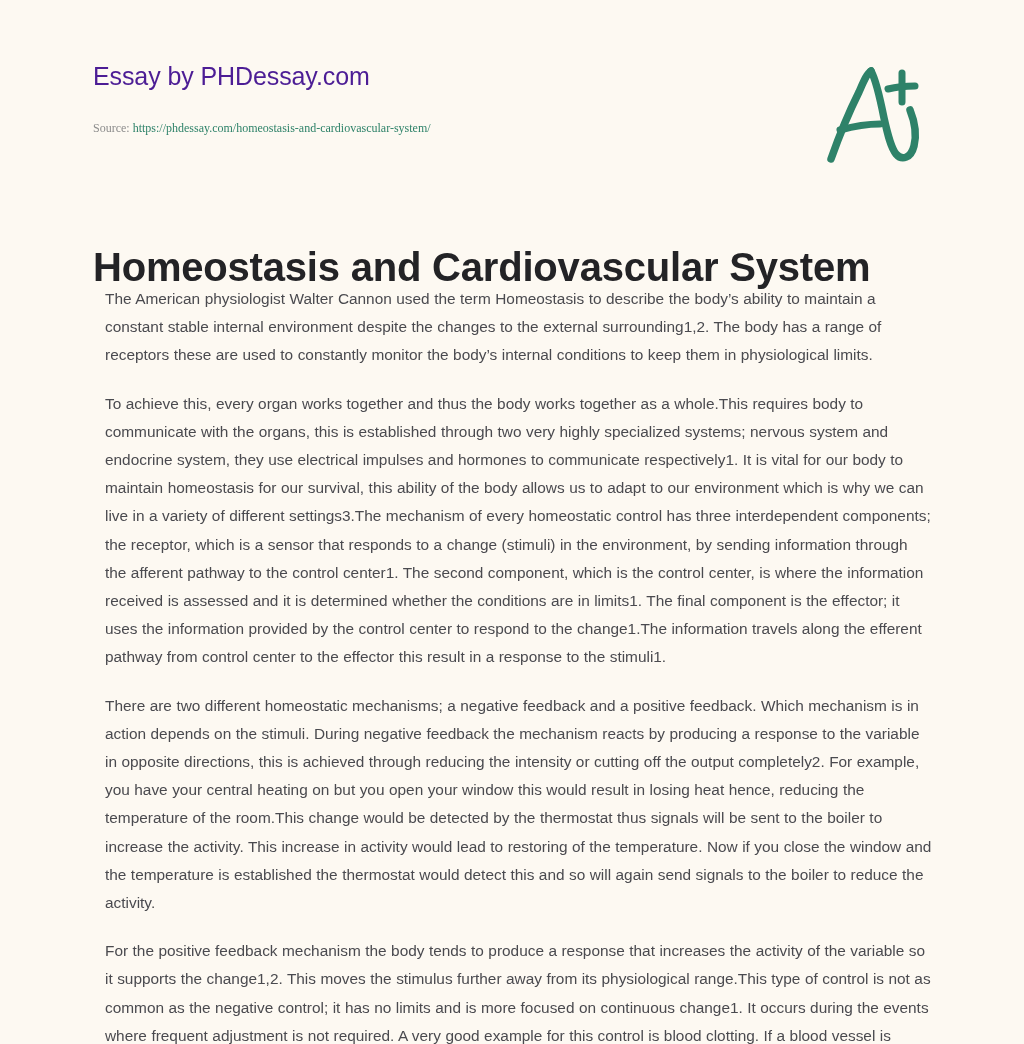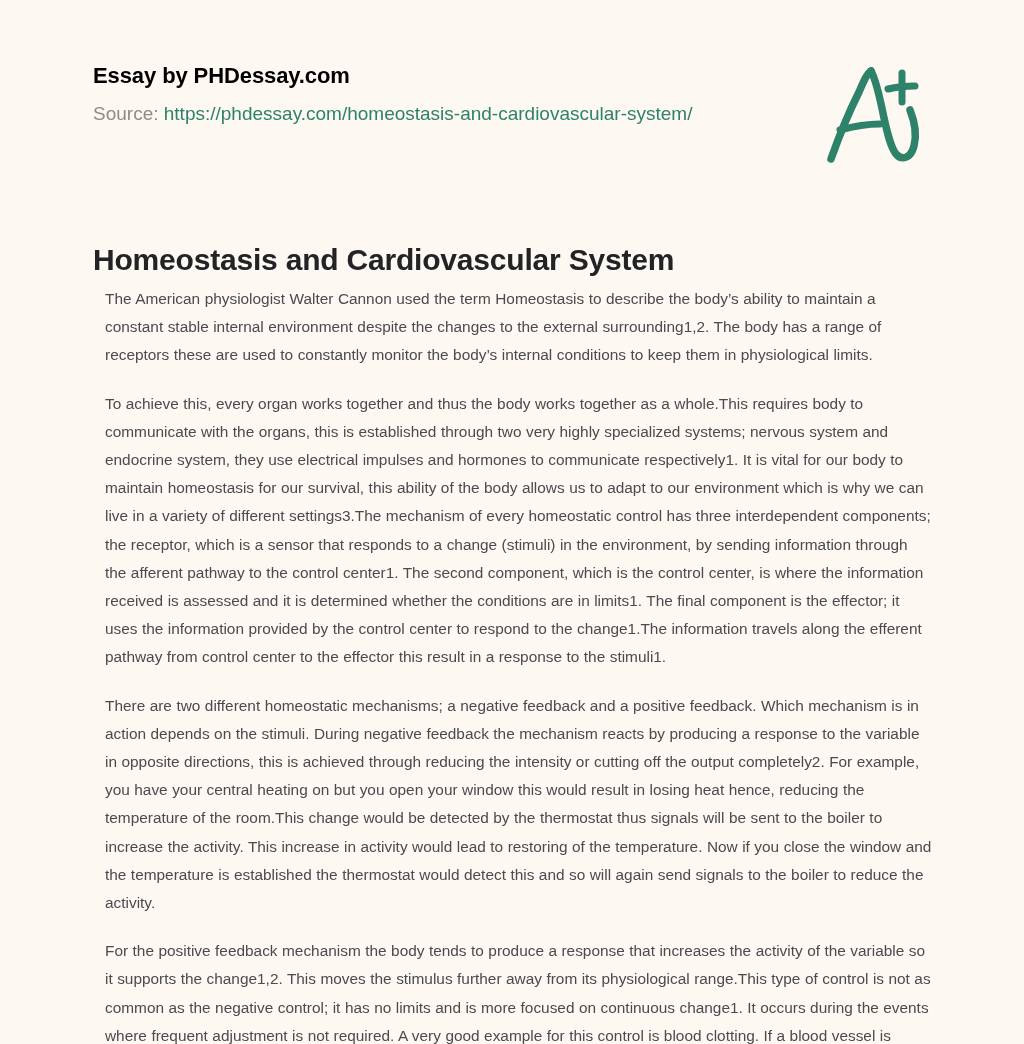--- a/index.html
+++ b/index.html
@@ -25,34 +25,35 @@
 
   
   .header {
     position: absolute;
     left: 93px;
     top: 62px;
     width: 720px;
   }
 
   .brand-line {
-    font-size: 22px;
-    font-weight: bold;
-    color: #000000;
+    font-size: 25px;
+    font-weight: normal;
+    color: #4c1d95;
     letter-spacing: -0.1px;
     line-height: 28px;
     white-space: nowrap;
   }
 
   .source-line {
-    margin-top: 14px;
-    font-size: 19px;
+    margin-top: 28px;
+    font-size: 12px;
     line-height: 20px;
     color: #8C8C8C;
     white-space: nowrap;
+    font-family: Liberation Serif, serif;
   }
   .source-label {
     color: #8C8C8C;
   }
   .source-url {
     color: #2E8269;
     text-decoration: none;
   }
 
   
@@ -68,21 +69,21 @@
     width: 104px;
     height: 112px;
   }
 
   
   .doc-title {
     position: absolute;
     left: 93px;
     top: 221px;
     width: 860px;
-    font-size: 30px;
+    font-size: 40px;
     font-weight: bold;
     color: #232326;
     line-height: 38px;
     letter-spacing: -0.2px;
   }
 
   
   .article {
     position: absolute;
     left: 93px;

